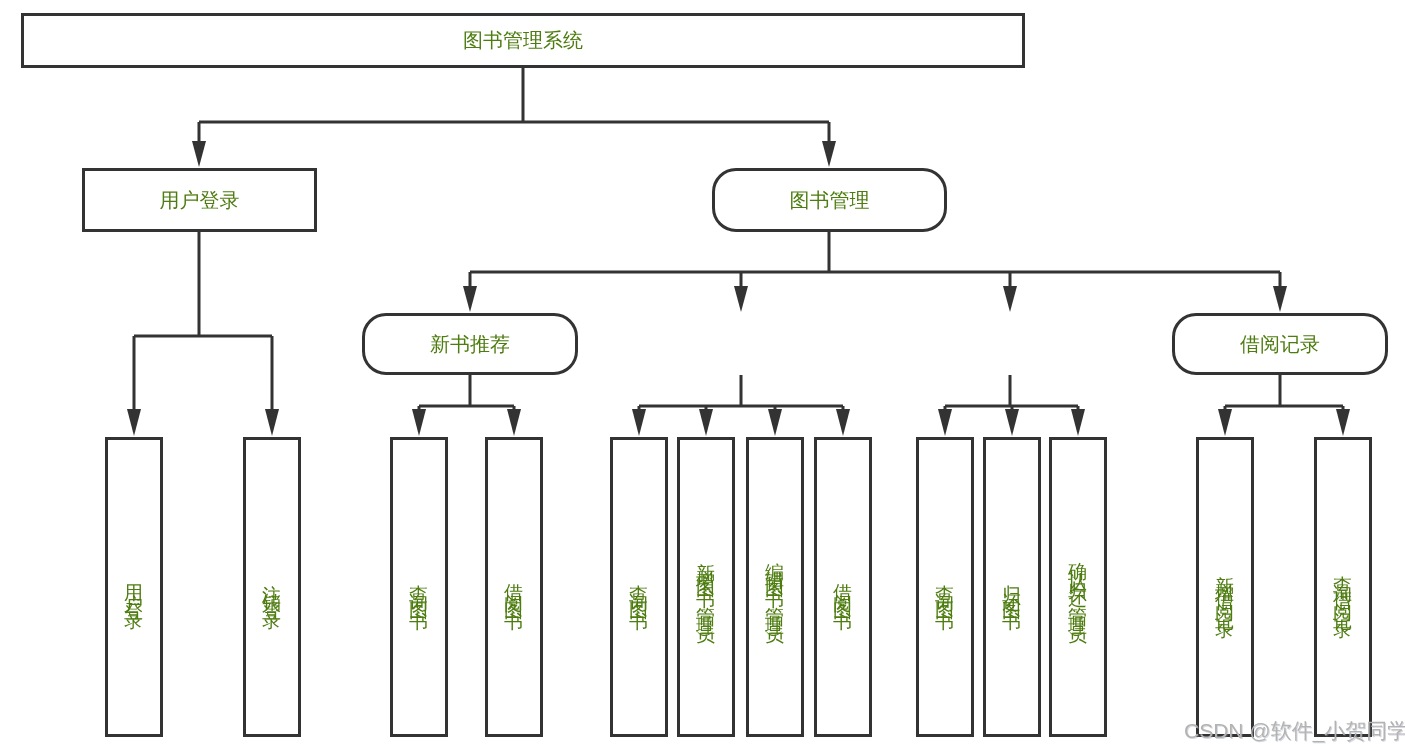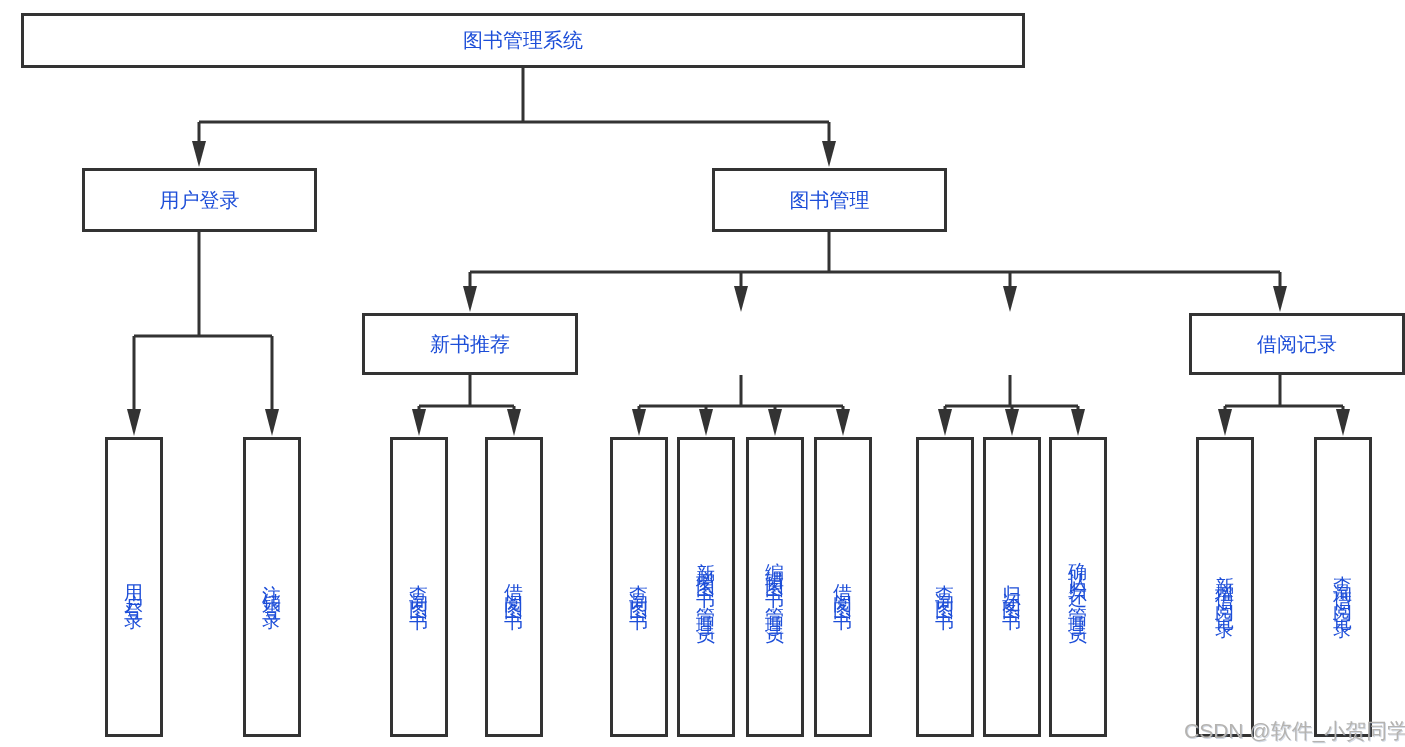--- a/index.html
+++ b/index.html
@@ -19,21 +19,21 @@
     position: absolute;
     left: 0;
     top: 0;
     z-index: 1;
   }
   .box {
     position: absolute;
     box-sizing: border-box;
     border: 3px solid #333333;
     background: #ffffff;
-    color: #1d4ed8;
+    color: #4d7c0f;
     display: flex;
     align-items: center;
     justify-content: center;
     z-index: 2;
     white-space: nowrap;
   }
   .lvl-root {
     left: 21px;
     top: 13px;
     width: 1004px;
@@ -44,20 +44,21 @@
     top: 168px;
     width: 235px;
     height: 64px;
     font-size: 20px;
   }
   .lvl3 {
     top: 313px;
     width: 216px;
     height: 62px;
     font-size: 20px;
+    border-radius: 24px;
   }
   .leaf {
     top: 437px;
     width: 58px;
     height: 300px;
     font-size: 19px;
     writing-mode: vertical-lr;
     text-orientation: mixed;
     letter-spacing: 9px;
     line-height: 1;
@@ -119,24 +120,24 @@
       <polygon points="1005,409 1019,409 1012,436"></polygon>
       <polygon points="1071,409 1085,409 1078,436"></polygon>
       <polygon points="1218,409 1232,409 1225,436"></polygon>
       <polygon points="1336,409 1350,409 1343,436"></polygon>
     </g>
   </svg>
 
   <div class="box lvl-root">图书管理系统</div>
 
   <div class="box lvl2" style="left:82px;">用户登录</div>
-  <div class="box lvl2" style="left:712px;">图书管理</div>
+  <div class="box lvl2" style="left:712px;border-radius:24px;">图书管理</div>
 
   <div class="box lvl3" style="left:362px;">新书推荐</div>
-  <div class="box lvl3" style="left:1172px;margin-left:17px;">借阅记录</div>
+  <div class="box lvl3" style="left:1172px;">借阅记录</div>
 
   <div class="box leaf" style="left:105px;">用户登录</div>
   <div class="box leaf" style="left:243px;">注销登录</div>
   <div class="box leaf" style="left:390px;">查询图书</div>
   <div class="box leaf" style="left:485px;">借阅图书</div>
   <div class="box leaf" style="left:610px;">查询图书</div>
   <div class="box leaf" style="left:677px;">新增图书（管理员）</div>
   <div class="box leaf" style="left:746px;">编辑图书（管理员）</div>
   <div class="box leaf" style="left:814px;">借阅图书</div>
   <div class="box leaf" style="left:916px;">查询图书</div>

